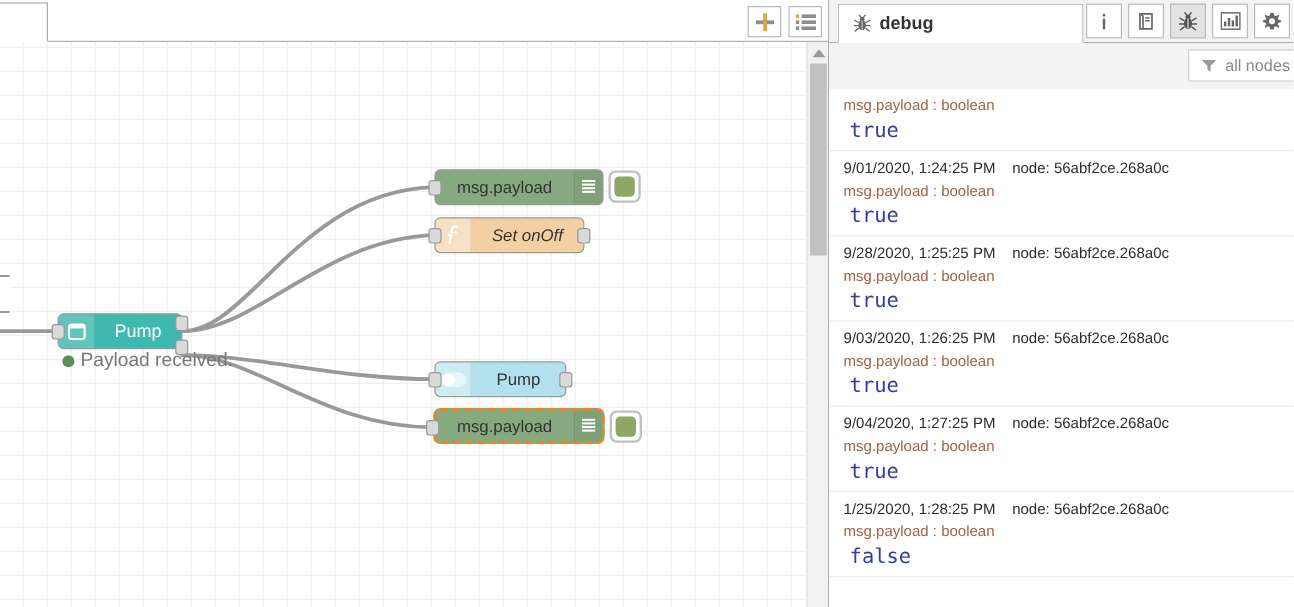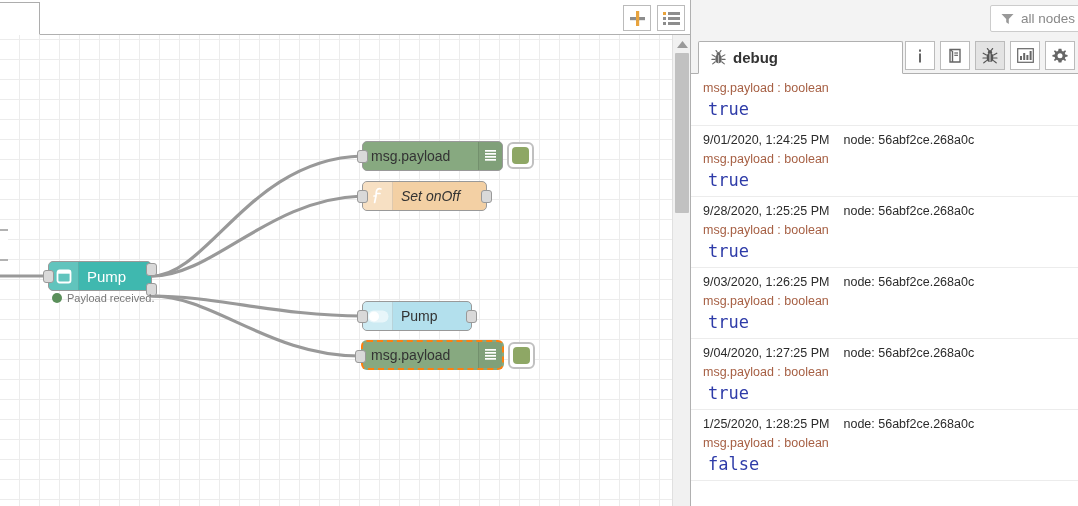--- a/index.html
+++ b/index.html
@@ -81,21 +81,21 @@
     flex: 0 0 30px;
   }
   .node-label {
     flex: 1 1 auto;
     font-size: 14px;
     color: #333;
     padding: 0 8px;
     white-space: nowrap;
     overflow: hidden;
   }
-  .node-label.center { text-align: left; }
+  .node-label.center { text-align: center; }
   .node-label.italic { font-style: italic; }
   .node-right-icon {
     width: 24px; height: 100%;
     border-left: 1px solid rgba(0,0,0,.10);
     background: rgba(0,0,0,.05);
     border-radius: 0 4px 4px 0;
     display: flex; align-items: center; justify-content: center;
     flex: 0 0 24px;
   }
   .port {
@@ -118,21 +118,21 @@
   }
   .dbg-toggle-inner {
     width: 17px; height: 17px;
     border-radius: 4px;
     background: #8ea765;
   }
 
   .node-status {
     position: absolute;
     display: flex; align-items: center; gap: 5px;
-    font-size: 11px; color: #777;
+    font-size: 16px; color: #777;
     white-space: nowrap;
   }
   .status-dot {
     width: 10px; height: 10px; border-radius: 50%;
     background: #5a8f5a; display: inline-block;
   }
 
   
   #canvas-scroll {
     position: absolute; right: 0; top: 35px;
@@ -365,31 +365,20 @@
       <div class="sb-arrow">
         <svg width="11" height="7" viewBox="0 0 11 7">
             <path d="M5.5,0 L11,7 L0,7 Z" fill="#9a9a9a"></path>
           </svg>
       </div>
       <div class="sb-thumb"></div>
     </div>
   </div>
 
   <div id="sidebar">
-
-    <div id="sb-filterbar">
-      <div id="filter-btn">
-        <span>
-          <svg width="13" height="12" viewBox="0 0 13 12">
-            <path d="M0.5,1 L12.5,1 L7.8,6 L7.8,11 L5.2,9.2 L5.2,6 Z" fill="#999"></path>
-          </svg>
-        </span>
-        <span>all nodes</span>
-      </div>
-    </div>
 
     <div id="sb-header">
       <div id="sb-tab">
         <span>
           <svg width="15" height="15" viewBox="0 0 16 16">
             <ellipse cx="8" cy="9.5" rx="3.4" ry="4.6" fill="#666"></ellipse>
             <circle cx="8" cy="4.2" r="2.1" fill="#666"></circle>
             <g stroke="#666" stroke-width="1.2" stroke-linecap="round">
               <line x1="4.4" y1="7" x2="1.2" y2="5.2"></line>
               <line x1="11.6" y1="7" x2="14.8" y2="5.2"></line>
@@ -449,20 +438,31 @@
         </div>
         <div class="sb-tool">
           <svg width="16" height="16" viewBox="0 0 16 16">
             <path d="M8,0.8 L9.4,0.8 L9.9,3 L11.3,3.6 L13.1,2.3 L14.1,3.3 L12.8,5.1 L13.4,6.5 L15.6,7 L15.6,8.4 L13.4,8.9 L12.8,10.3 L14.1,12.1 L13.1,13.1 L11.3,11.8 L9.9,12.4 L9.4,14.6 L8,14.6 L6.6,14.6 L6.1,12.4 L4.7,11.8 L2.9,13.1 L1.9,12.1 L3.2,10.3 L2.6,8.9 L0.4,8.4 L0.4,7 L2.6,6.5 L3.2,5.1 L1.9,3.3 L2.9,2.3 L4.7,3.6 L6.1,3 L6.6,0.8 Z" fill="#666"></path>
             <circle cx="8" cy="7.7" r="2.5" fill="#fff"></circle>
           </svg>
         </div>
       </div>
     </div>
 
+    <div id="sb-filterbar">
+      <div id="filter-btn">
+        <span>
+          <svg width="13" height="12" viewBox="0 0 13 12">
+            <path d="M0.5,1 L12.5,1 L7.8,6 L7.8,11 L5.2,9.2 L5.2,6 Z" fill="#999"></path>
+          </svg>
+        </span>
+        <span>all nodes</span>
+      </div>
+    </div>
+
     <div id="msglist">
         <div class="msg">
           <div class="msg-prop">msg.payload : boolean</div>
           <div class="msg-val">true</div>
         </div>
         <div class="msg">
           <div class="msg-head"><span>9/01/2020, 1:24:25 PM</span><span class="node-id">node: 56abf2ce.268a0c</span></div>
           <div class="msg-prop">msg.payload : boolean</div>
           <div class="msg-val">true</div>
         </div>

